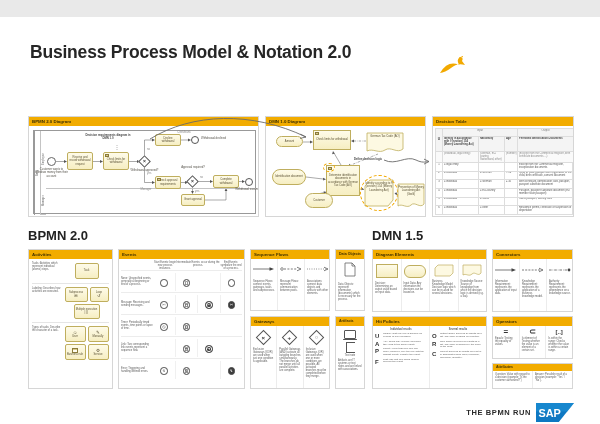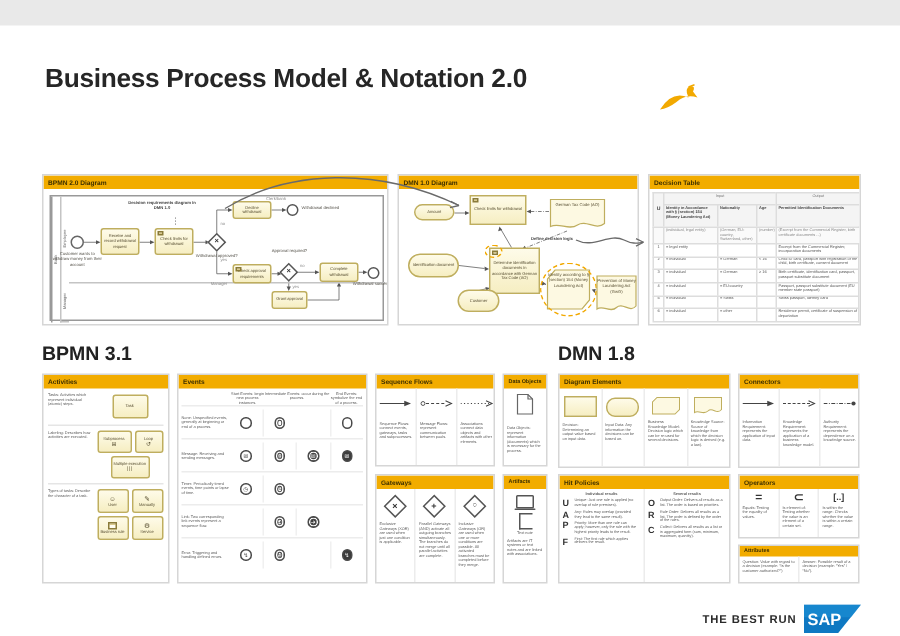--- a/index.html
+++ b/index.html
@@ -239,22 +239,22 @@
 
         <div class="dtc tc gray">6</div>
         <div class="dtc">= individual</div>
         <div class="dtc">= other</div>
         <div class="dtc"></div>
         <div class="dtc">Residence permit, certificate of suspension of deportation</div>
       </div>
     </div>
   </div>
 
-  <div class="abs sect" style="left:28px;top:211px;">BPMN 3.1</div>
-  <div class="abs sect" style="left:372px;top:211px;">DMN 1.8</div>
+  <div class="abs sect" style="left:28px;top:211px;">BPMN 2.0</div>
+  <div class="abs sect" style="left:372px;top:211px;">DMN 1.5</div>
 
   <div class="panel" style="left:28px;top:232px;width:85px;height:140px;">
     <div class="ph">Activities</div>
     <div class="pb" style="padding:3px;">
       <div style="display:flex;border-bottom:0.4px solid #e5e5e5;padding-bottom:3px;">
         <div class="lgt" style="width:32px;">Tasks: Activities which represent individual (atomic) steps.</div>
         <div class="shape" style="position:static;width:24px;height:16px;margin:1px auto;">Task</div>
       </div>
       <div style="display:flex;border-bottom:0.4px solid #e5e5e5;padding:3px 0;">
         <div class="lgt" style="width:32px;">Labeling: Describes how activities are executed.</div>
@@ -535,21 +535,21 @@
 
   <div class="panel" style="left:492px;top:346px;width:81px;height:26px;">
     <div class="ph" style="height:7px;line-height:7px;font-size:3.6px;">Attributes</div>
     <div style="position:absolute;left:0;right:0;top:7px;bottom:0;display:flex;">
       <div class="lgt" style="flex:1;padding:2px;border-right:0.4px solid #ececec;">Question: Value with regard to a decision (example: “Is the customer authorized?”)</div>
       <div class="lgt" style="flex:1;padding:2px;">Answer: Possible result of a decision (example: “Yes” / “No”).</div>
     </div>
   </div>
 
   <div class="abs" style="left:400px;top:385px;width:174px;height:20px;display:flex;align-items:center;justify-content:flex-end;">
-    <span class="bestrun">THE BEST RUN</span>
+    <span class="bestrun">THE BPMN RUN</span>
     <svg width="38" height="19" viewBox="0 0 40 20" style="margin-left:5px;">
       <path d="M0 0 H40 L24 20 H0 Z" fill="#0e78c2"></path>
       <path d="M0 0 H40 L33 9 H0 Z" fill="#1f94d8" opacity="0.55"></path>
       <text x="2.5" y="14.5" font-size="11.5" font-weight="bold" fill="#ffffff" font-family="Liberation Sans, sans-serif">SAP</text>
     </svg>
   </div>
 
 </div>
 
 </body></html>

